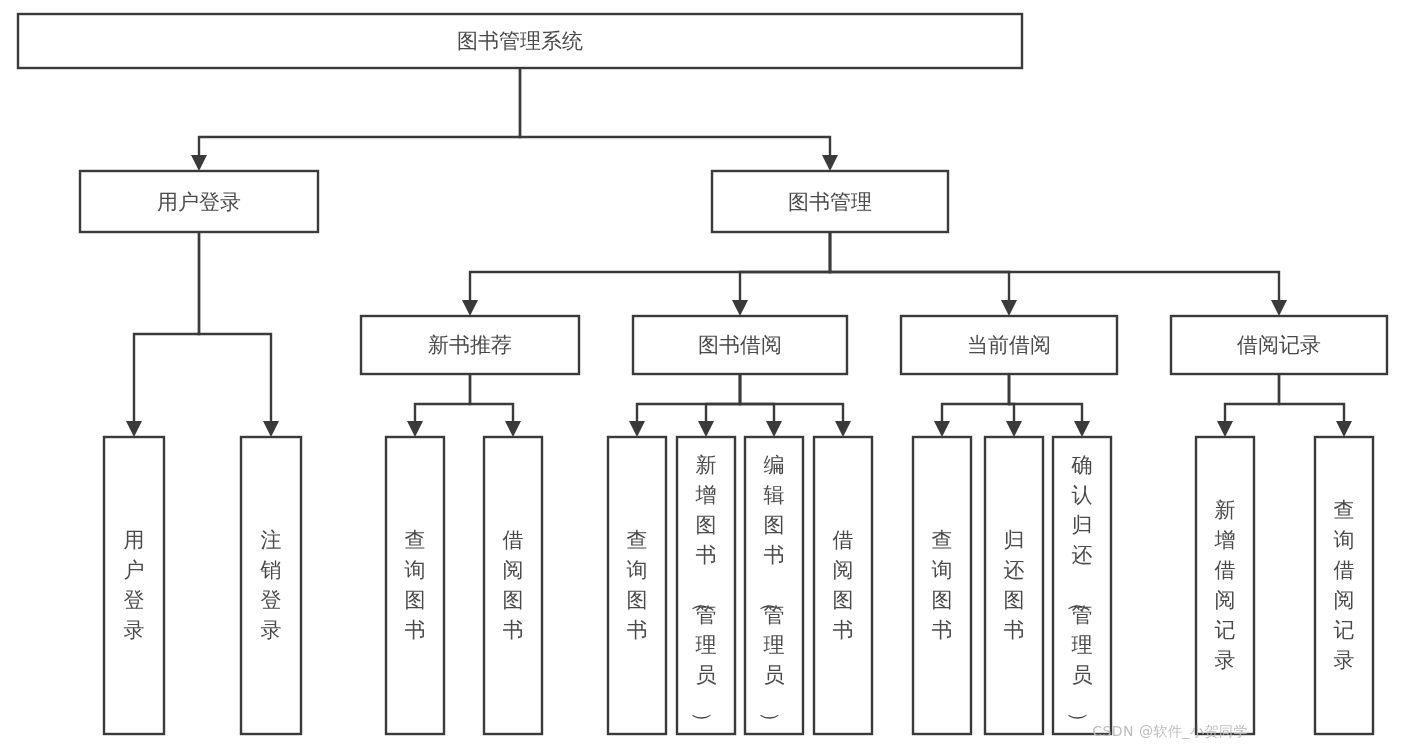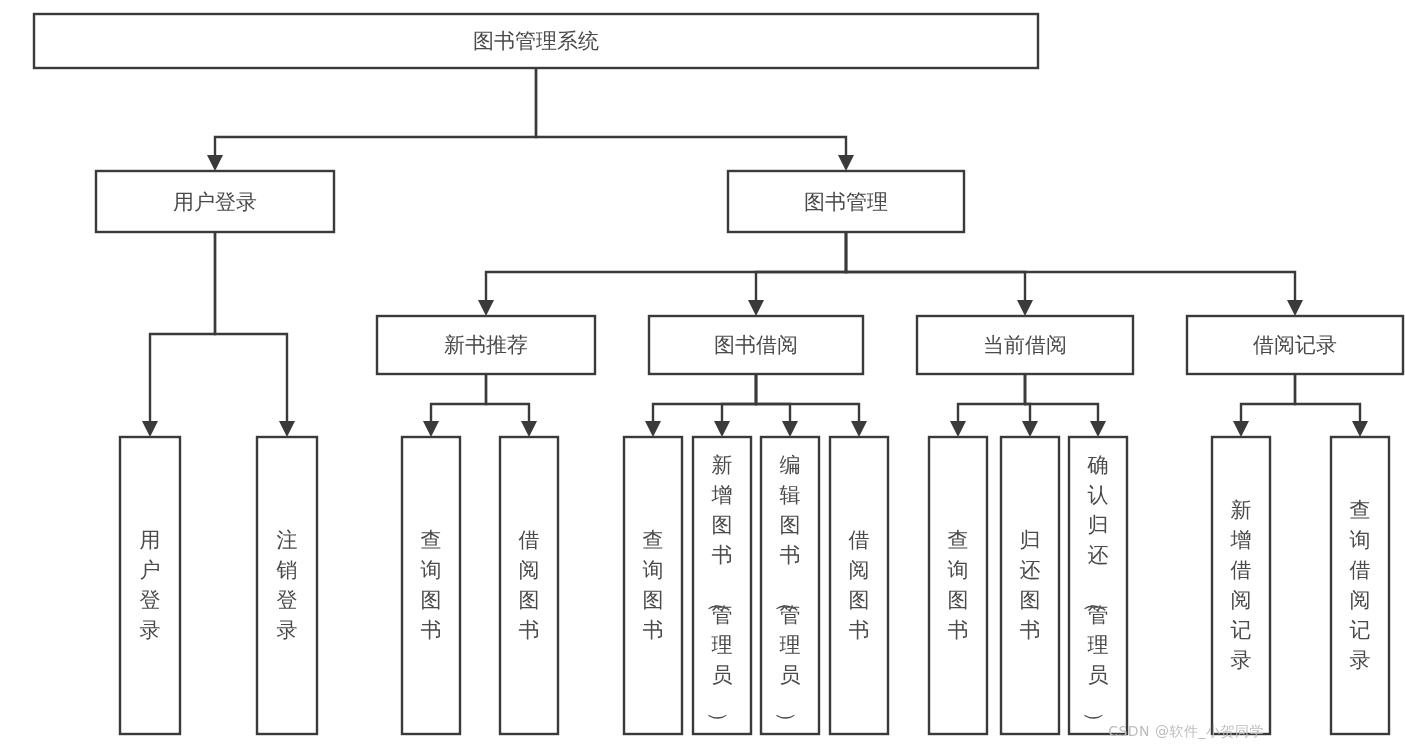--- a/index.html
+++ b/index.html
@@ -12,21 +12,20 @@
     width: 1405px;
     height: 747px;
     overflow: hidden;
     font-family: "DejaVu Sans", "Liberation Sans", sans-serif;
   }
   #diagram-root {
     position: relative;
     width: 1258px;
     height: 747px;
     background: #ffffff;
-    margin-left: 16px;
   }
   svg.diagram-canvas {
     position: absolute;
     left: 0;
     top: 0;
     width: 1405px;
     height: 747px;
     display: block;
   }
   .node-box {

